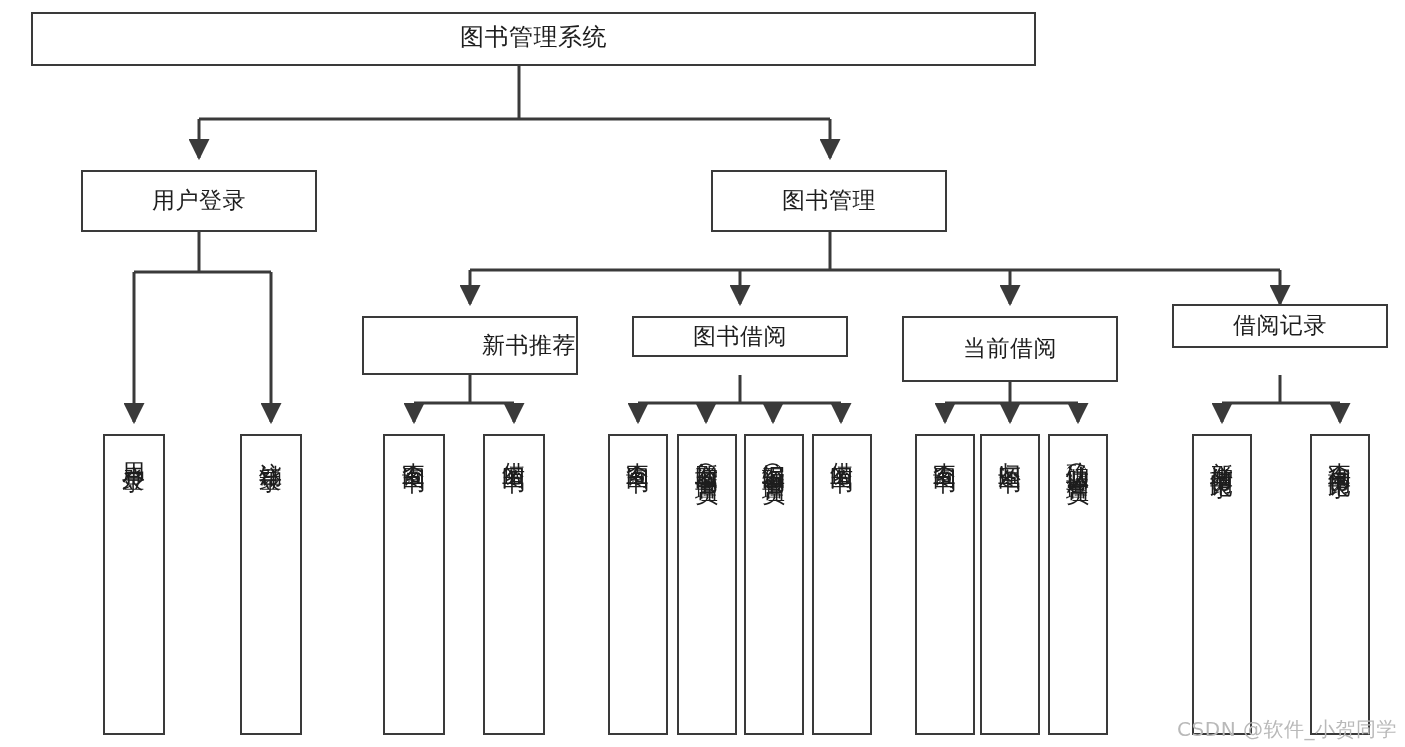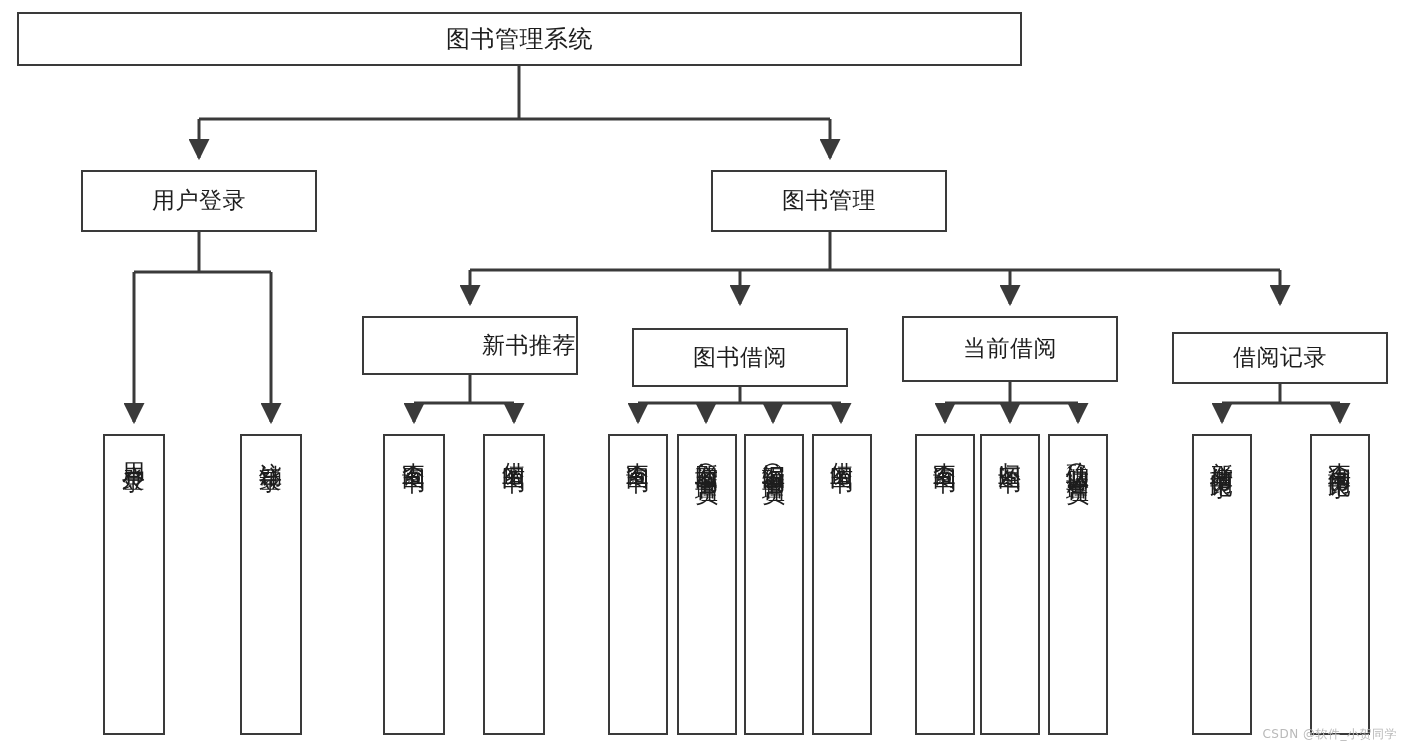--- a/index.html
+++ b/index.html
@@ -60,21 +60,21 @@
     writing-mode: vertical-rl;
     text-orientation: upright;
     font-size: 23px;
     line-height: 1.05;
     letter-spacing: 3px;
   }
   #watermark {
     position: absolute;
     right: 8px;
     bottom: 4px;
-    font-size: 12px;
+    font-size: 20px;
     color: #b9b9b9;
     letter-spacing: 0.5px;
     white-space: nowrap;
     user-select: none;
   }
 </style>
 </head>
 <body>
 
 <div id="diagram-root">
@@ -122,41 +122,41 @@
       <path d="M 1010 403 L 1010 422" marker-end="url(#arrow)"></path>
       <path d="M 1078 403 L 1078 422" marker-end="url(#arrow)"></path>
 
       <path d="M 1280 375 L 1280 403"></path>
       <path d="M 1222 403 L 1340 403"></path>
       <path d="M 1222 403 L 1222 422" marker-end="url(#arrow)"></path>
       <path d="M 1340 403 L 1340 422" marker-end="url(#arrow)"></path>
     </g>
   </svg>
 
-  <div class="node horiz root" style="left:17px; top:12px; width:1005px; height:54px;">
+  <div class="node horiz root" style="left:31px; top:12px; width:1005px; height:54px;font-family:Liberation Mono, monospace;">
     <span class="label">图书管理系统</span>
   </div>
 
   <div class="node horiz" style="left:81px; top:170px; width:236px; height:62px;">
     <span class="label">用户登录</span>
   </div>
   <div class="node horiz" style="left:711px; top:170px; width:236px; height:62px;">
     <span class="label">图书管理</span>
   </div>
 
   <div class="node horiz" style="left:362px; top:316px; width:216px; height:59px;justify-content:flex-end;">
     <span class="label">新书推荐</span>
   </div>
-  <div class="node horiz" style="left:632px; top:316px; width:216px; height:59px;margin-top:12px;">
+  <div class="node horiz" style="left:632px; top:316px; width:216px; height:41px;">
     <span class="label">图书借阅</span>
   </div>
   <div class="node horiz" style="left:902px; top:316px; width:216px; height:66px;">
     <span class="label">当前借阅</span>
   </div>
-  <div class="node horiz" style="left:1172px; top:332px; width:216px; height:52px;">
+  <div class="node horiz" style="left:1172px; top:304px; width:216px; height:44px;">
     <span class="label">借阅记录</span>
   </div>
 
   <div class="node vert" style="left:103px; top:434px; width:62px; height:301px;">
     <span class="label">用户登录</span>
   </div>
   <div class="node vert" style="left:240px; top:434px; width:62px; height:301px;">
     <span class="label">注销登录</span>
   </div>
 

